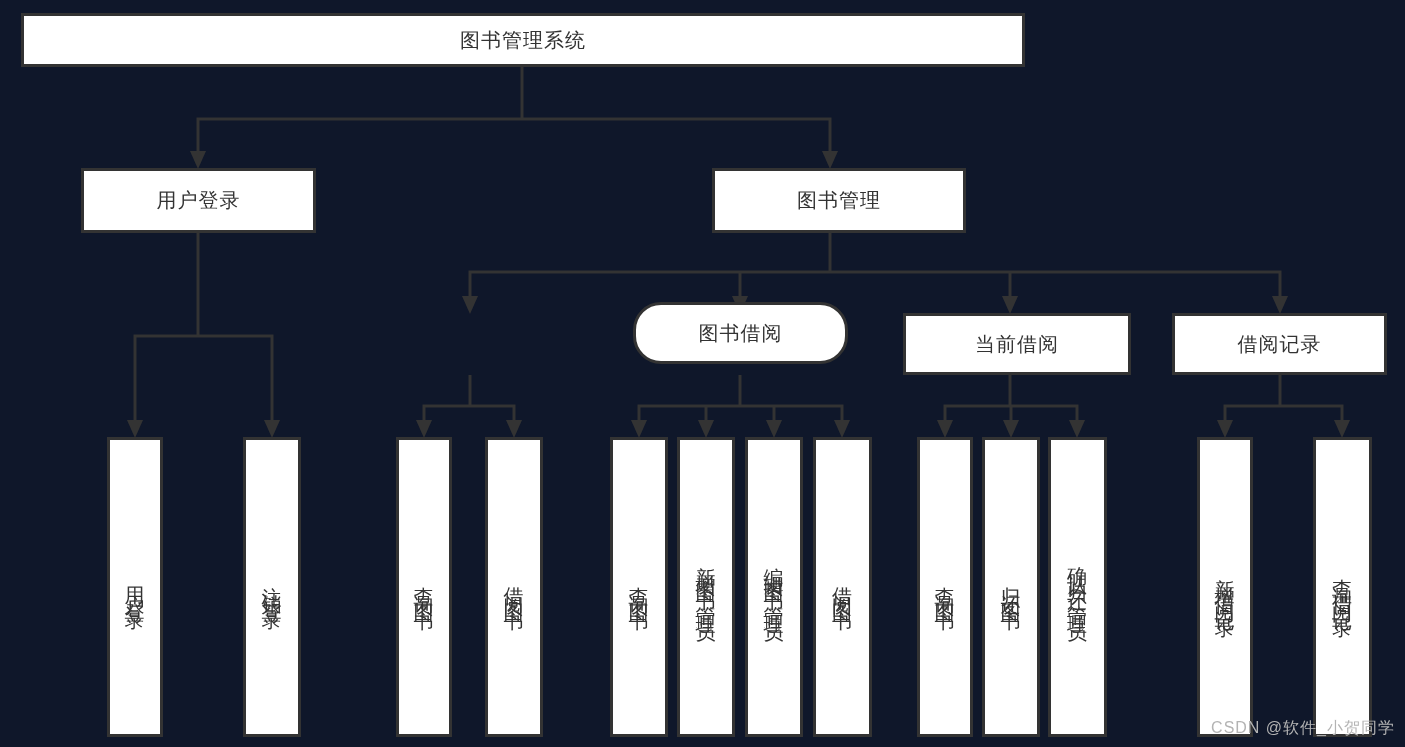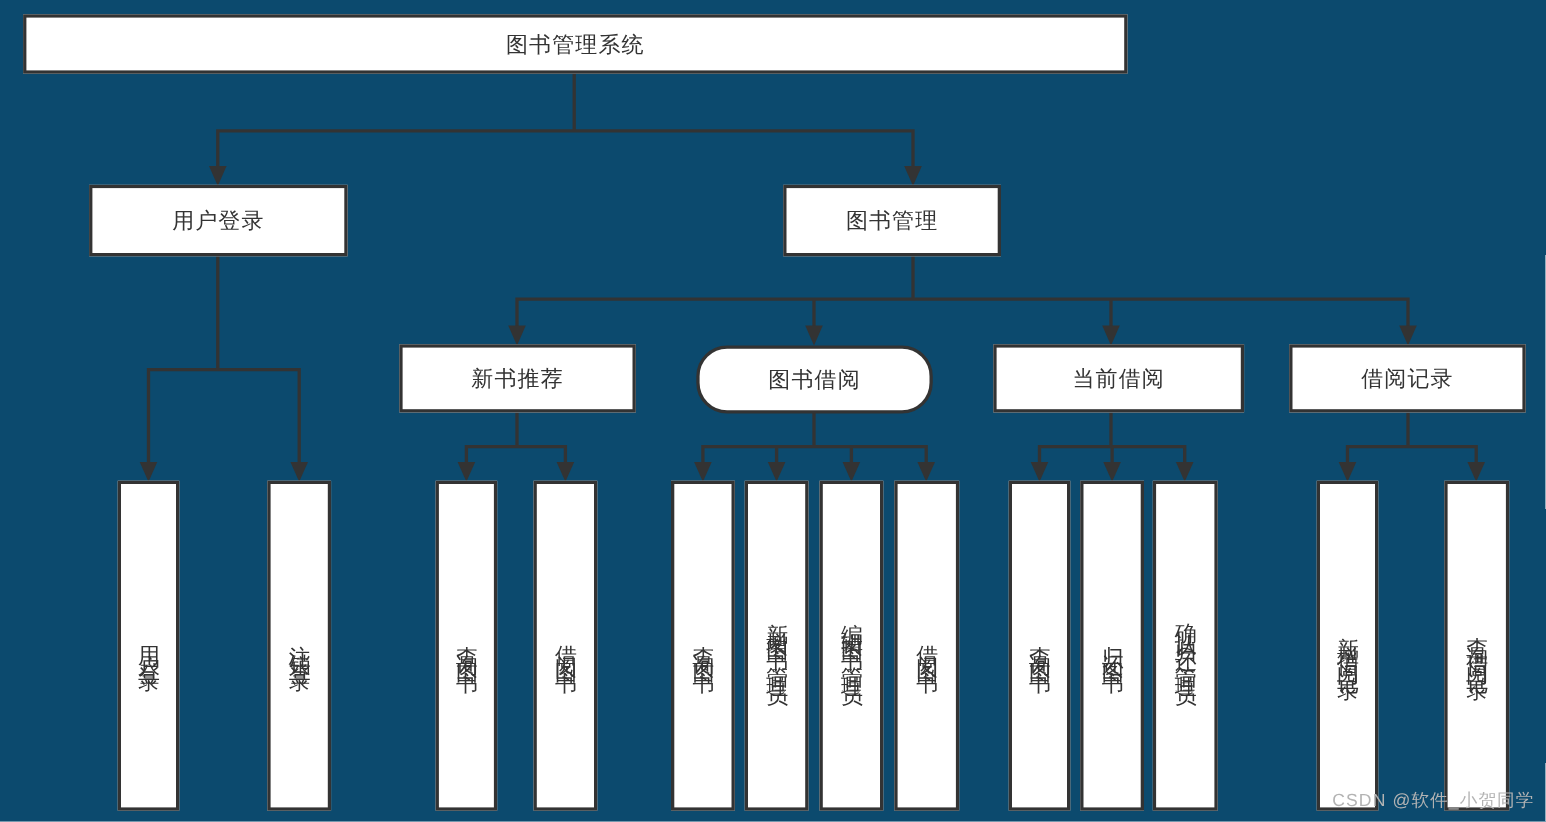--- a/index.html
+++ b/index.html
@@ -4,21 +4,21 @@
 <style>
   html, body {
     margin: 0;
     padding: 0;
     background: #ffffff;
   }
   .canvas {
     position: relative;
     width: 1405px;
     height: 747px;
-    background: #0c4a6e;
+    background: #0f172a;
     font-family: "Liberation Sans", "DejaVu Sans", sans-serif;
     overflow: hidden;
   }
   .connector-svg {
     position: absolute;
     left: 0;
     top: 0;
     width: 1405px;
     height: 747px;
     pointer-events: none;
@@ -95,24 +95,23 @@
       <path d="M1003,420 H1019 L1011,438 Z"></path>
       <path d="M1069,420 H1085 L1077,438 Z"></path>
       <path d="M1217,420 H1233 L1225,438 Z"></path>
       <path d="M1334,420 H1350 L1342,438 Z"></path>
     </g>
   </svg>
 
   <div class="node" style="left:21px; top:13px; width:1004px; height:54px;">图书管理系统</div>
 
   <div class="node" style="left:81px; top:168px; width:235px; height:65px;">用户登录</div>
-  <div class="node" style="left:712px; top:168px; width:198px; height:65px;">图书管理</div>
+  <div class="node" style="left:712px; top:168px; width:254px; height:65px;">图书管理</div>
 
-  <div class="node" style="left:363px; top:313px; width:215px; height:62px;">新书推荐</div>
-  <div class="node" style="left:633px; top:314px; width:215px; height:62px;border-radius:28px;">图书借阅</div>
+  <div class="node" style="left:633px; top:302px; width:215px; height:62px;border-radius:28px;">图书借阅</div>
   <div class="node" style="left:903px; top:313px; width:228px; height:62px;">当前借阅</div>
   <div class="node" style="left:1172px; top:313px; width:215px; height:62px;">借阅记录</div>
 
   <div class="node leaf" style="left:107px; top:437px; width:56px; height:300px;">用户登录</div>
   <div class="node leaf" style="left:243px; top:437px; width:58px; height:300px;">注销登录</div>
 
   <div class="node leaf" style="left:396px; top:437px; width:56px; height:300px;">查询图书</div>
   <div class="node leaf" style="left:485px; top:437px; width:58px; height:300px;">借阅图书</div>
 
   <div class="node leaf" style="left:610px; top:437px; width:58px; height:300px;">查询图书</div>

